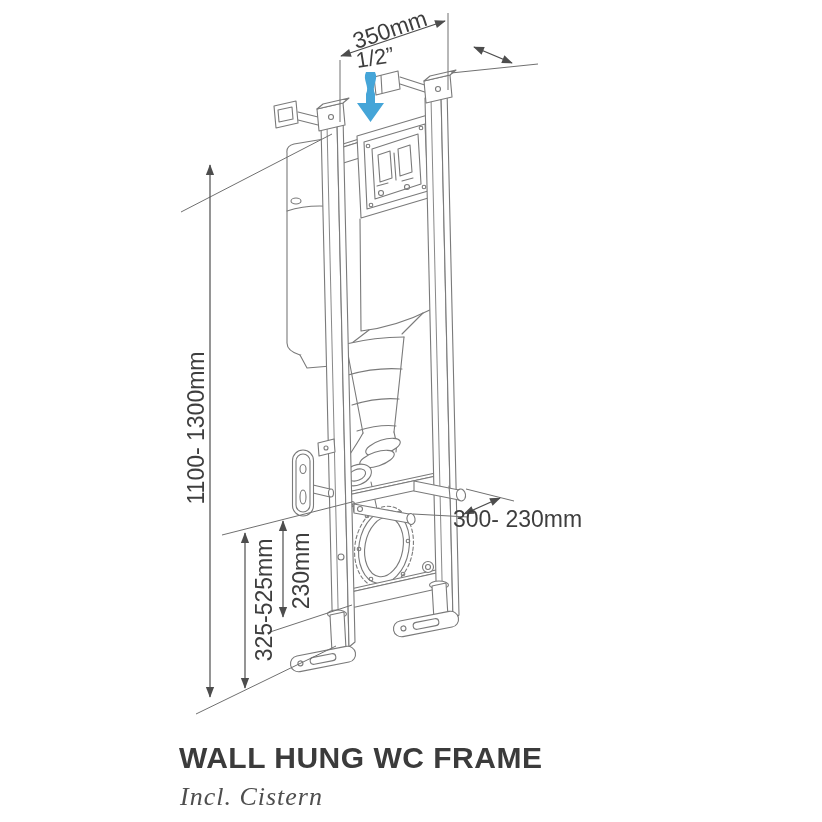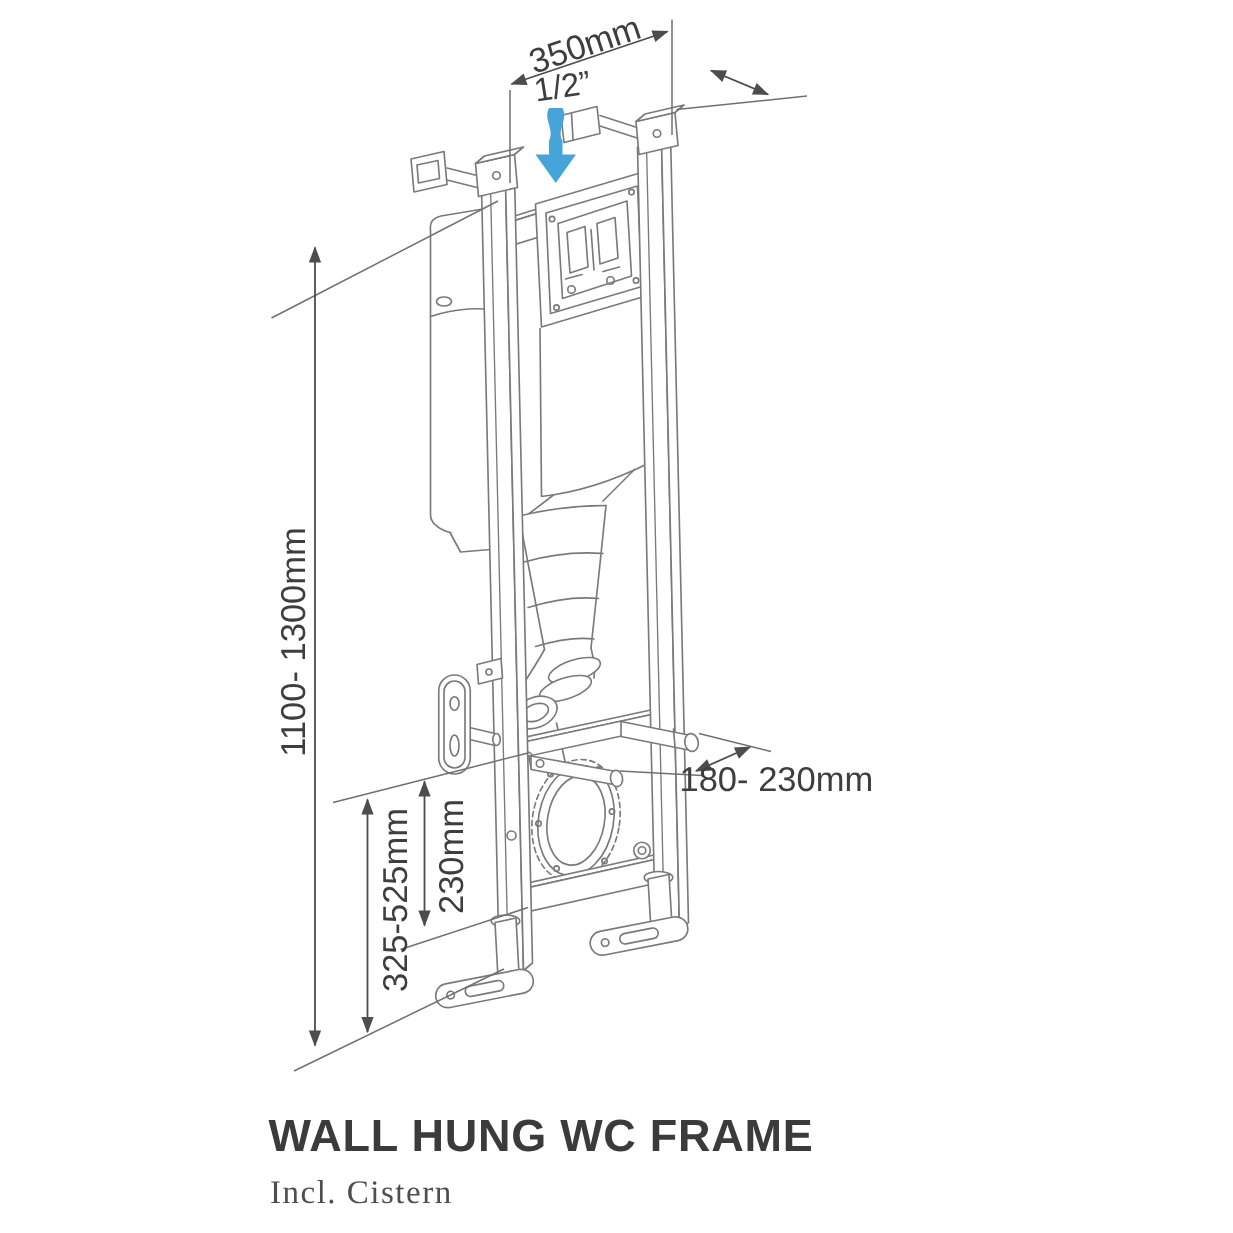--- a/index.html
+++ b/index.html
@@ -14,22 +14,22 @@
   }
   .rot-350{transform:translate(-50%,-50%) rotate(-18.5deg);}
   .rot-half{transform:translate(-50%,-50%) rotate(-9deg);font-size:22px;}
   .rot-vert{transform:translate(-50%,-50%) rotate(-90deg);}
   .caption-title{
     position:absolute;left:179px;top:741px;
     font-size:30px;font-weight:700;color:#3b3b3b;letter-spacing:.5px;
   }
   .caption-sub{
     position:absolute;left:180px;top:782px;
-    font-family:"Liberation Serif",serif;
-    font-size:22px;color:#4e4e4e;letter-spacing:1px;
+    font-family:"Liberation Serif",serif;font-style:italic;
+    font-size:26px;color:#4e4e4e;letter-spacing:1px;
   }
 </style>
 </head>
 <body>
 
 <div class="stage">
 
   <svg class="art" viewBox="0 0 822 822" aria-hidden="true">
     <defs>
       <marker id="ah" viewBox="0 0 10 10" refX="9.2" refY="5" markerWidth="10" markerHeight="9" orient="auto-start-reverse">
@@ -212,17 +212,17 @@
     </g>
 
     <path d="M366,72 C362,80 370,86 366,94 L366,103 L357,103 L370.5,122 L384,103 L375,103 L375,94 C371,86 379,80 375,72 Z" fill="#45a5d8" stroke="none"></path>
   </svg>
 
   <div class="lbl rot-350" style="left:390px;top:30px;">350mm</div>
   <div class="lbl rot-half" style="left:375px;top:58px;">1/2”</div>
   <div class="lbl rot-vert" style="left:196px;top:428px;">1100- 1300mm</div>
   <div class="lbl rot-vert" style="left:264px;top:600px;">325-525mm</div>
   <div class="lbl rot-vert" style="left:301px;top:571px;">230mm</div>
-  <div class="lbl" style="left:453px;top:508px;">180- 230mm</div>
+  <div class="lbl" style="left:453px;top:508px;">300- 230mm</div>
 
   <div class="caption-title">WALL HUNG WC FRAME</div>
   <div class="caption-sub">Incl. Cistern</div>
 </div>
 
 </body></html>

